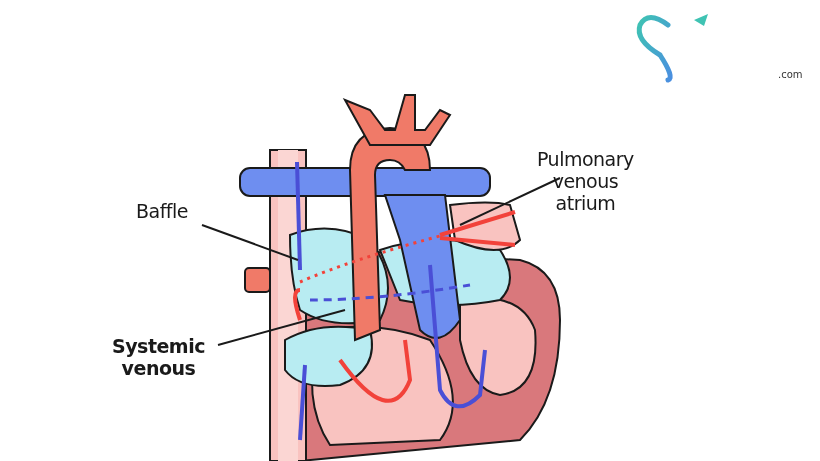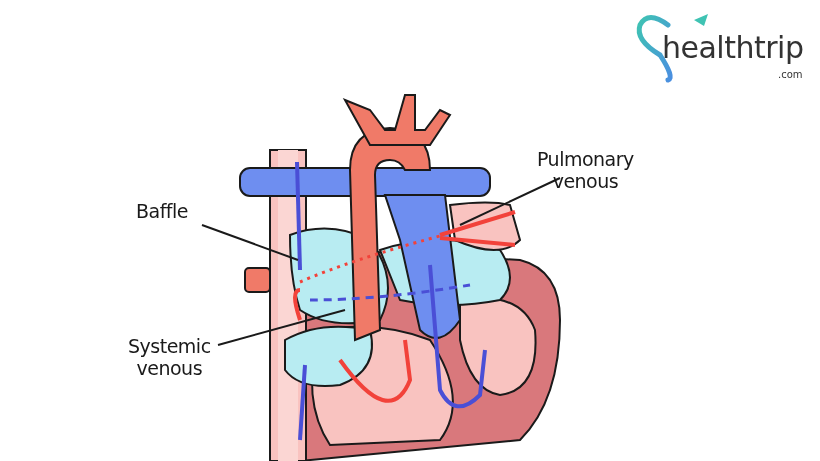--- a/index.html
+++ b/index.html
@@ -1,20 +1,20 @@
 <!DOCTYPE html>
 <html><head>
 <meta charset="utf-8">
 <style>
   html,body{margin:0;padding:0;background:#ffffff;}
   body{width:820px;height:461px;overflow:hidden;position:relative;font-family:"DejaVu Sans",sans-serif;}
   .stage{position:absolute;left:0;top:0;width:820px;height:461px;}
   .label{position:absolute;color:#1a1a1a;font-family:"DejaVu Sans",sans-serif;font-size:19px;line-height:22px;letter-spacing:-0.5px;}
   .lbl-baffle{left:136px;top:200px;}
-  .lbl-systemic{left:128px;top:335px;text-align:center;}
+  .lbl-systemic{left:112px;top:335px;text-align:center;font-weight:bold;}
   .lbl-pulm{left:537px;top:148px;text-align:center;}
   .logo{position:absolute;left:632px;top:12px;width:182px;height:72px;}
   .logo-text{position:absolute;left:30px;top:18px;font-family:"DejaVu Sans",sans-serif;font-size:30px;color:#333333;letter-spacing:-0.5px;}
   .logo-dom{position:absolute;left:146px;top:57px;font-size:10px;color:#333;}
 </style>
 </head>
 <body>
 
 <div class="stage">
 <svg width="820" height="461" viewBox="0 0 820 461">
@@ -60,29 +60,29 @@
   <line x1="202" y1="225" x2="298" y2="260" stroke="#1a1a1a" stroke-width="2"></line>
   <line x1="218" y1="345" x2="345" y2="310" stroke="#1a1a1a" stroke-width="2"></line>
   <line x1="560" y1="178" x2="460" y2="225" stroke="#1a1a1a" stroke-width="2"></line>
 
   <path d="M660 55 Q635 40 640 25 Q648 10 668 25 M660 55 Q675 78 668 80" fill="none" stroke="url(#hg)" stroke-width="5" stroke-linecap="round" transform="translate(0,0)"></path>
   <path d="M694 20 L708 14 L704 26 Z" fill="#3fc3b3"></path>
 </svg>
 </div>
 
 <div class="logo">
-  <span class="logo-text">healthtrip</span>
   <span class="logo-dom">.com</span>
 </div>
 
 <div class="label lbl-baffle">
   <span>Baffle</span>
 </div>
 
 <div class="label lbl-systemic">
   <div>Systemic</div>
   <div>venous</div>
 </div>
 
 <div class="label lbl-pulm">
   <div>Pulmonary</div>
   <div>venous</div>
+  <div>atrium</div>
 </div>
 
 </body></html>

